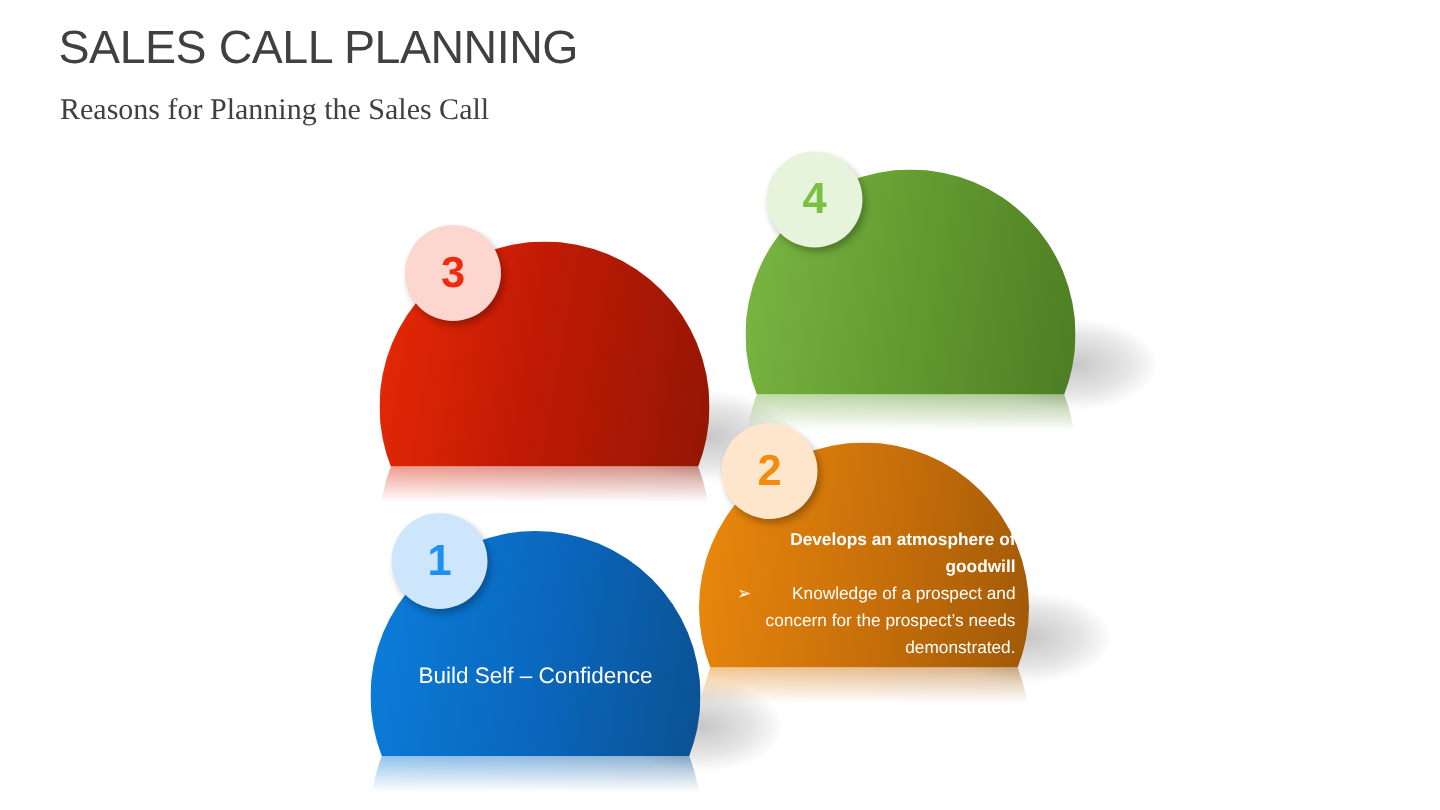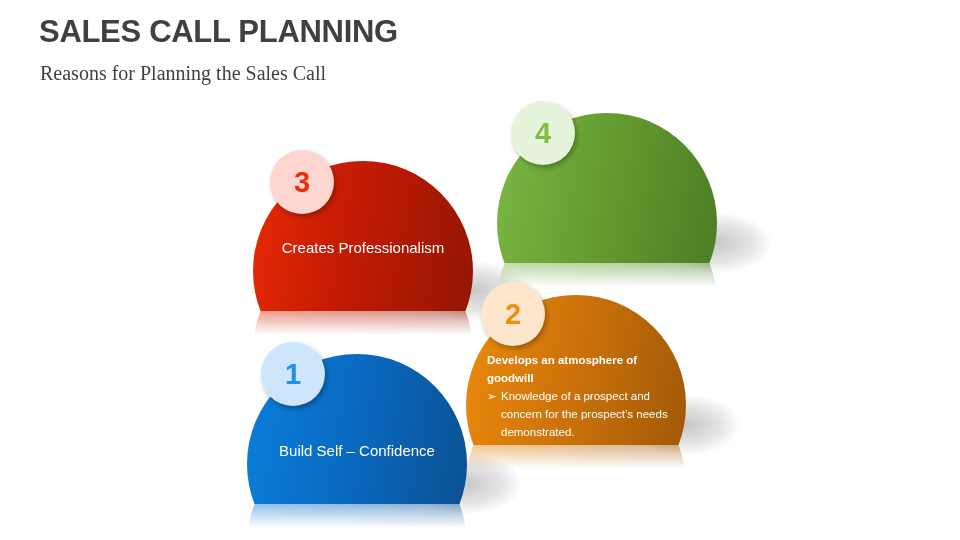--- a/index.html
+++ b/index.html
@@ -1,56 +1,55 @@
 <!DOCTYPE html>
 <html><head>
 <meta charset="utf-8">
 <style>
   html, body { margin:0; padding:0; }
   body { width:960px; height:540px; background:#ffffff; position:relative; overflow:hidden;
          font-family:"Liberation Sans", "DejaVu Sans", sans-serif; }
-  .title { position:absolute; left:39px; top:14px; font-size:31px; font-weight:bold; color:#404040; letter-spacing:-0.3px; }
+  .title { position:absolute; left:39px; top:14px; font-size:31px; font-weight:normal; color:#404040; letter-spacing:-0.3px; }
   .subtitle { position:absolute; left:40px; top:62px; font-size:20px; color:#404040;font-family:Liberation Serif, serif; }
 
   .card { position:absolute; width:220px; }
   .shadow { position:absolute; border-radius:50%; background:radial-gradient(ellipse at center, rgba(0,0,0,0.22) 0%, rgba(0,0,0,0.10) 45%, rgba(0,0,0,0) 72%); }
   .dome { position:absolute; left:0; top:0; width:220px; height:150px; overflow:hidden; }
   .dome .circle { position:absolute; left:0; top:0; width:220px; height:220px; border-radius:50%; }
   .reflect { position:absolute; left:0; width:220px; height:24px; overflow:hidden; transform:scaleY(-1); opacity:0.45;
              -webkit-mask-image:linear-gradient(to top, rgba(0,0,0,1), rgba(0,0,0,0)); mask-image:linear-gradient(to top, rgba(0,0,0,1), rgba(0,0,0,0)); }
   .reflect .circle { position:absolute; left:0; top:-126px; width:220px; height:220px; border-radius:50%; }
   .label { position:absolute; left:0; width:220px; text-align:center; color:#ffffff; font-size:15px; }
   .badge { position:absolute; width:64px; height:64px; border-radius:50%; box-shadow:2px 3px 5px rgba(0,0,0,0.28);
            display:flex; align-items:center; justify-content:center; font-size:29px; font-weight:bold; }
 
   .red .circle { background:linear-gradient(100deg, #e82a05 0%, #c01a04 45%, #8f1603 100%); }
   .green .circle { background:linear-gradient(100deg, #7ab843 0%, #62992f 50%, #4b7a22 100%); }
   .orange .circle { background:linear-gradient(100deg, #ec8a0c 0%, #c9700a 50%, #9c5707 100%); }
   .blue .circle { background:linear-gradient(100deg, #0b7fdc 0%, #0a67bd 50%, #0b4f8d 100%); }
 
-  .detail { position:absolute; left:12px; width:200px; color:#ffffff; font-size:11.5px; line-height:18px; }
+  .detail { position:absolute; left:12px; width:200px; color:#ffffff; font-size:11.5px; line-height:18px;text-align:right; }
   .detail .head { font-weight:bold; }
   .detail .bullet { display:flex; }
   .detail .bullet .arrow { width:14px; flex:none; }
 </style>
 </head>
 <body>
 
 <div class="title">SALES CALL PLANNING</div>
 <div class="subtitle">Reasons for Planning the Sales Call</div>
 
 <div class="card red" style="left:253px; top:161px; height:175px;">
   <div class="shadow" style="left:165px; top:100px; width:110px; height:60px;"></div>
   <div class="dome">
       <div class="circle"></div>
     </div>
   <div class="reflect" style="top:150px;">
       <div class="circle"></div>
     </div>
-  <div class="label" style="top:78px;">Creates Professionalism</div>
 </div>
 <div class="badge" style="left:270px; top:150px; background:#fdd6d0; color:#f02a0a;">3</div>
 
 <div class="card green" style="left:497px; top:113px; height:175px;">
   <div class="shadow" style="left:165px; top:100px; width:110px; height:60px;"></div>
   <div class="dome">
       <div class="circle"></div>
     </div>
   <div class="reflect" style="top:150px;">
       <div class="circle"></div>

